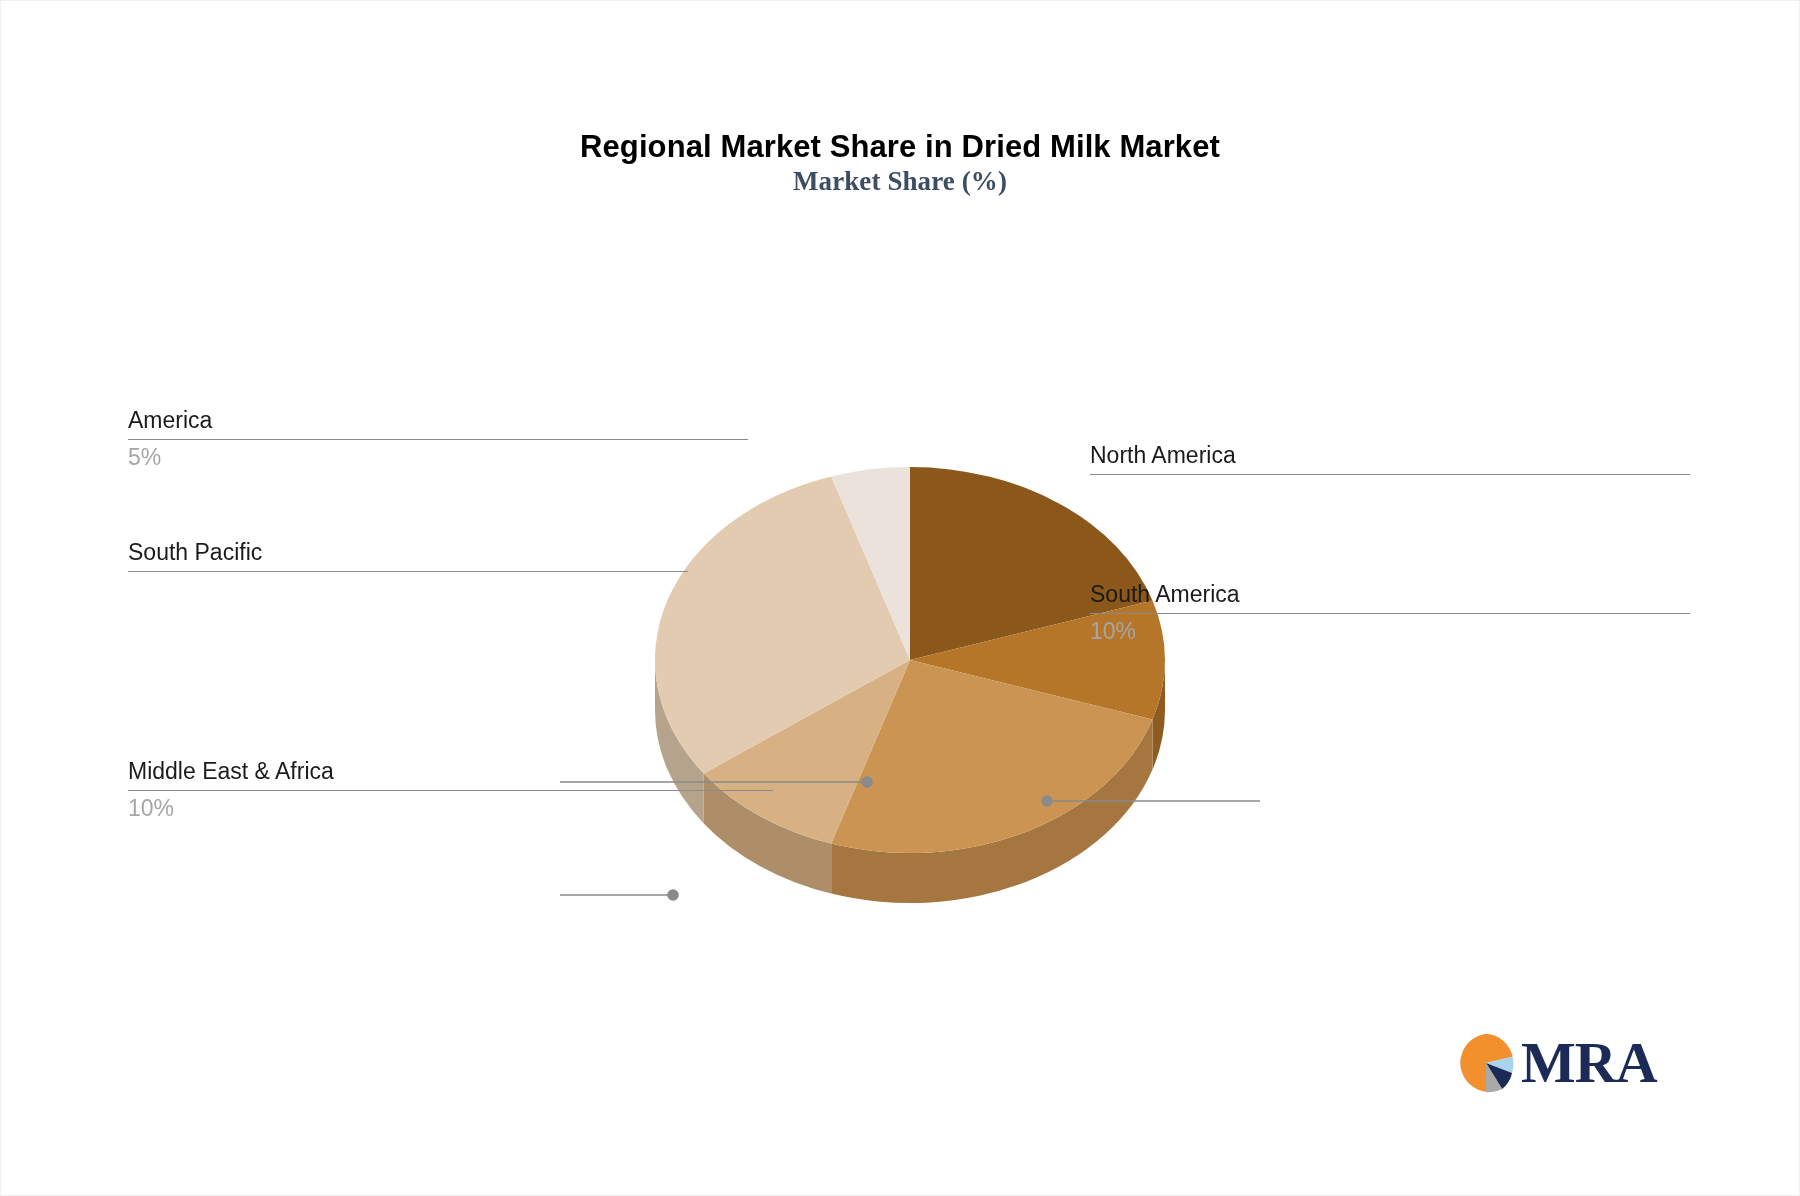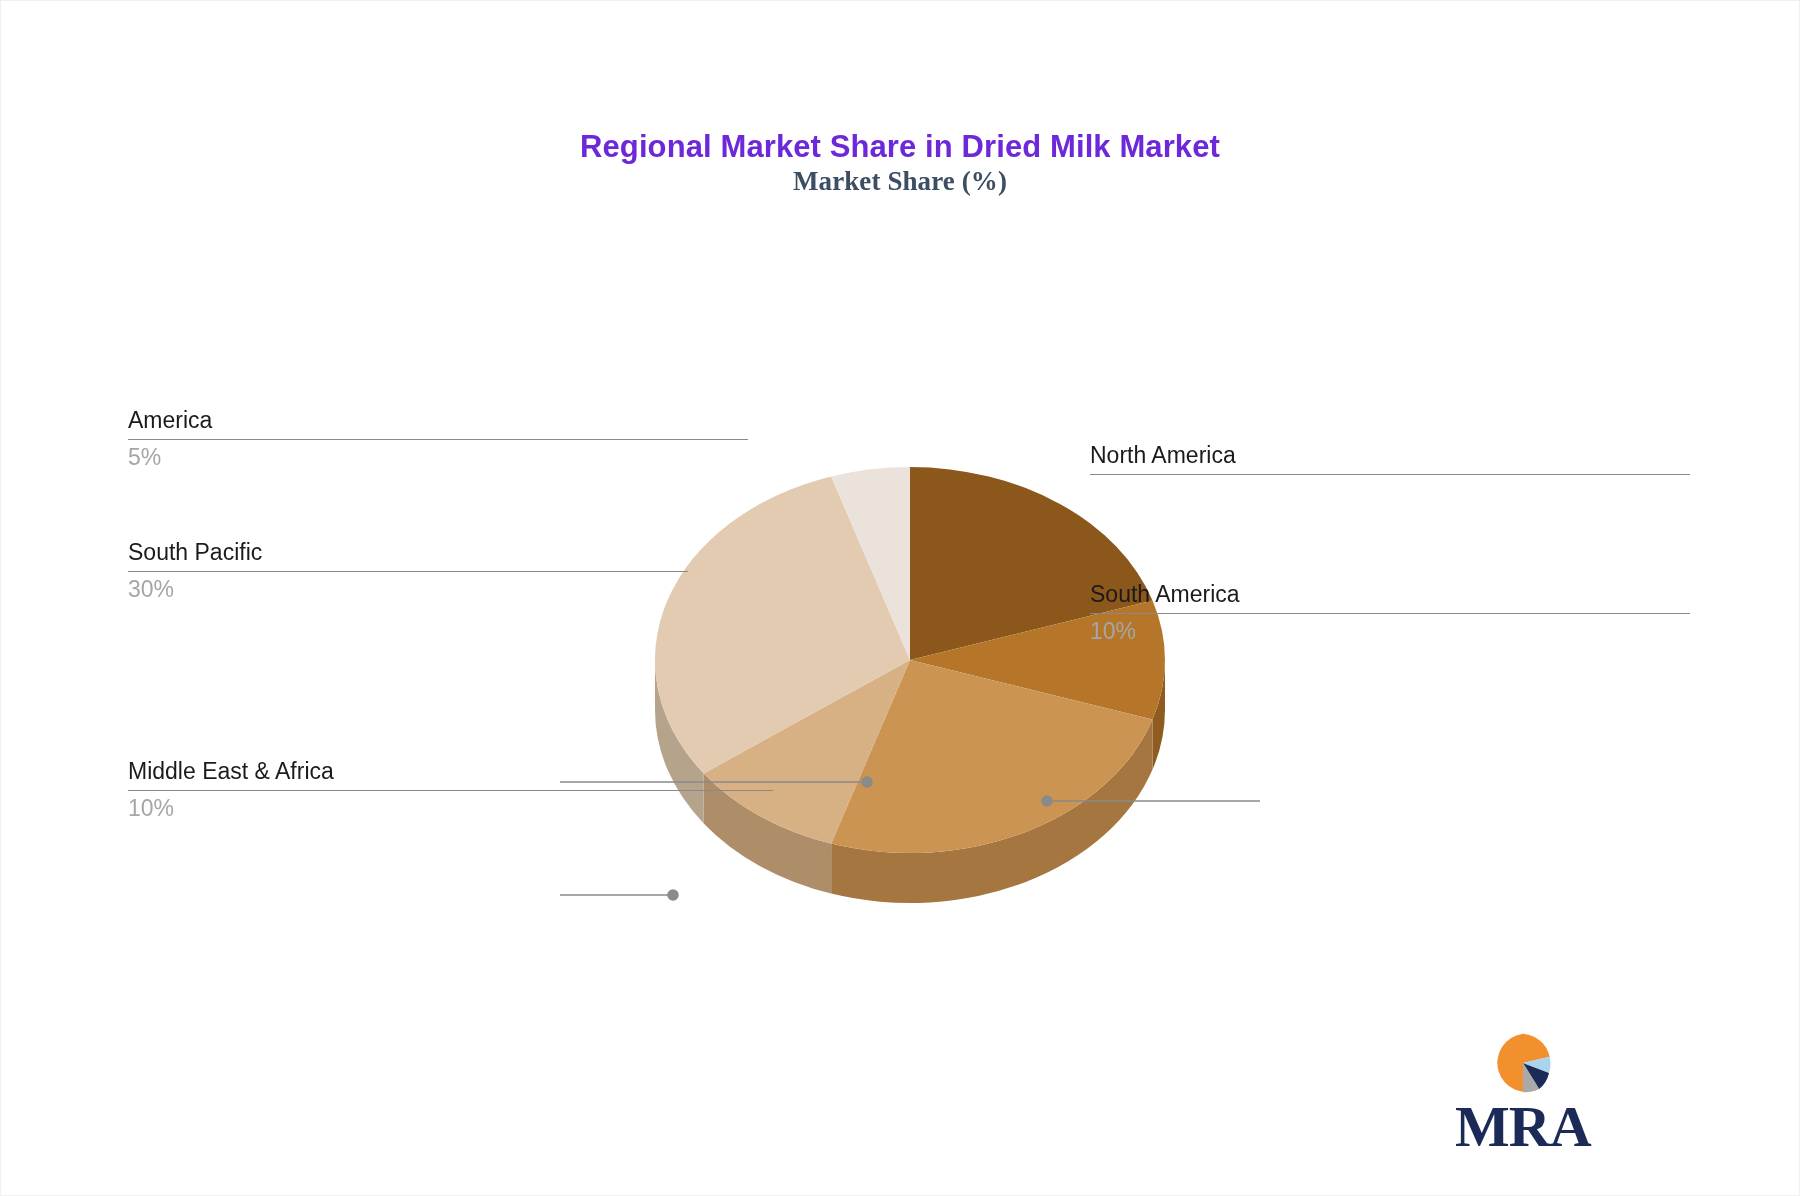--- a/index.html
+++ b/index.html
@@ -30,21 +30,21 @@
   .title-block {
     position: absolute;
     left: 0;
     top: 128px;
     width: 1800px;
     text-align: center;
   }
   .chart-title {
     font-size: 31px;
     font-weight: bold;
-    color: #6d28d9;
+    color: #000000;
     letter-spacing: 0.1px;
     line-height: 1.2;
   }
   .chart-subtitle {
     font-size: 27px;
     font-weight: bold;
     color: #3d4e63;
     letter-spacing: 0.1px;
     line-height: 1.2;
     font-family: Liberation Serif, serif;
@@ -83,21 +83,20 @@
   .callout.right { text-align: left; }
 
   
   #logo {
     position: absolute;
     left: 1455px;
     top: 1032px;
     display: flex;
     align-items: center;
     gap: 4px;
-    flex-direction: column;
   }
   #logo .logo-text {
     font-family: "Liberation Serif", serif;
     font-size: 58px;
     font-weight: bold;
     color: #1b2a57;
     letter-spacing: -1px;
     line-height: 1;
   }
 </style>
@@ -160,21 +159,20 @@
 
   <div class="callout left" style="left:128px; top:406px; width:620px;">
     <div class="cl-name">America</div>
     <div class="cl-rule"></div>
     <div class="cl-value">5%</div>
   </div>
 
   <div class="callout left" style="left:128px; top:538px; width:560px;">
     <div class="cl-name">South Pacific</div>
     <div class="cl-rule"></div>
-    <div class="cl-value">30%</div>
   </div>
 
   <div class="callout left" style="left:128px; top:757px; width:645px;">
     <div class="cl-name">Middle East &amp; Africa</div>
     <div class="cl-rule"></div>
     <div class="cl-value">10%</div>
   </div>
 
   <div class="callout right" style="left:1090px; top:441px; width:600px;">
     <div class="cl-name">North America</div>

